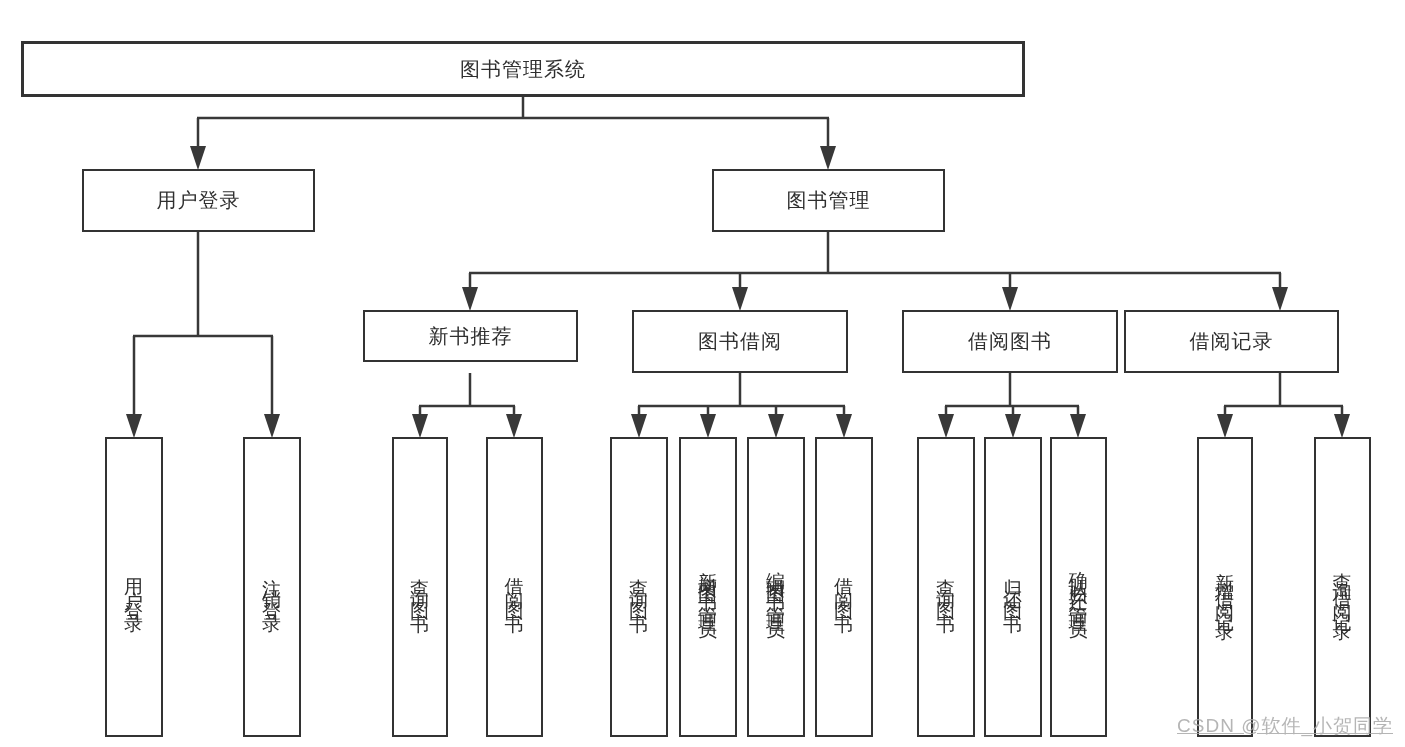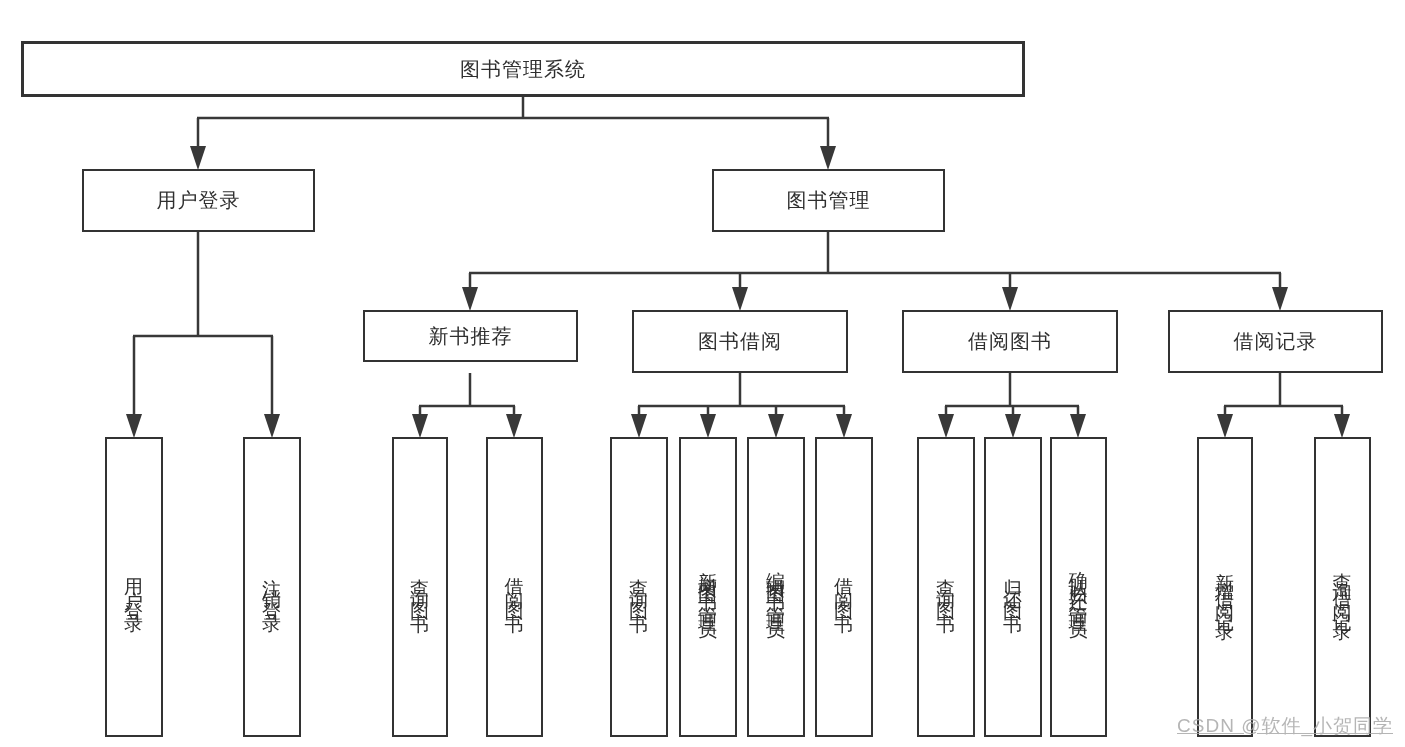--- a/index.html
+++ b/index.html
@@ -154,21 +154,21 @@
 
   <div class="node" style="left:363px; top:310px; width:215px; height:52px;">
     <span>新书推荐</span>
   </div>
   <div class="node" style="left:632px; top:310px; width:216px; height:63px;">
     <span>图书借阅</span>
   </div>
   <div class="node" style="left:902px; top:310px; width:216px; height:63px;">
     <span>借阅图书</span>
   </div>
-  <div class="node" style="left:1168px; top:310px; width:215px; height:63px;">
+  <div class="node" style="left:1124px; top:310px; width:215px; height:63px;">
     <span>借阅记录</span>
   </div>
 
   <div class="leaf" style="left:105px; width:58px;">
     <span>用户登录</span>
   </div>
   <div class="leaf" style="left:243px; width:58px;">
     <span>注销登录</span>
   </div>
 

